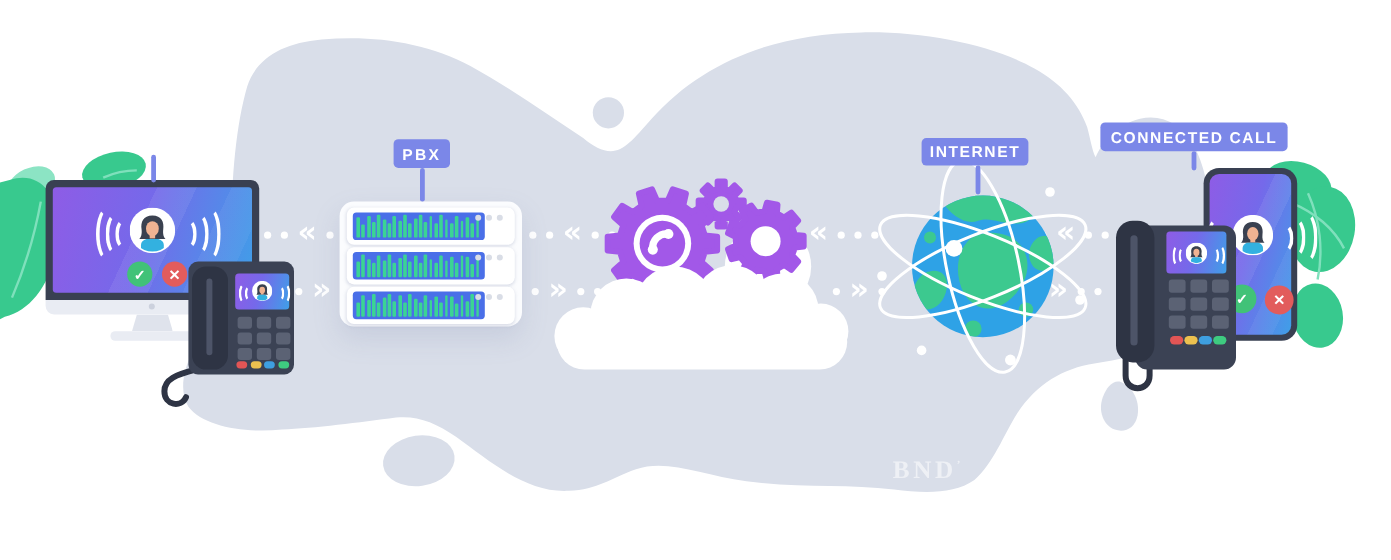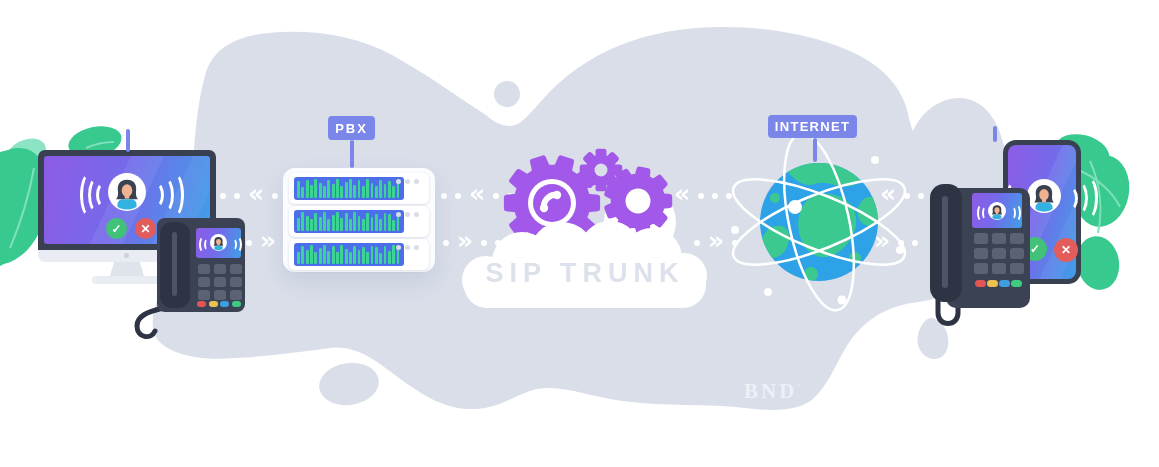--- a/index.html
+++ b/index.html
@@ -299,21 +299,20 @@
     <g>
       <circle cx="31" cy="145" r="24" fill="#fff"></circle>
       <circle cx="67" cy="127" r="30" fill="#fff"></circle>
       <circle cx="107" cy="120" r="33" fill="#fff"></circle>
       <circle cx="155" cy="117" r="31" fill="#fff"></circle>
       <circle cx="197" cy="123" r="30" fill="#fff"></circle>
       <circle cx="229" cy="141" r="23" fill="#fff"></circle>
       <rect x="9" y="127" width="242" height="46" rx="23" fill="#fff"></rect>
     </g>
   </svg>
-  <div class="abs sip-text">SIP TRUNK</div>
 
   <svg class="abs" style="left:715px;top:128px;z-index:3" width="215" height="205" viewBox="0 0 215 205">
     <circle cx="104" cy="94" r="59" fill="#2ea2e6"></circle>
     <clipPath id="globeclip">
         <circle cx="104" cy="94" r="59"></circle>
       </clipPath>
     <g clip-path="url(#globeclip)" fill="#3cc98f">
       <path d="M70,40 C85,28 120,26 140,38 C150,44 148,56 136,58 C120,60 112,52 100,56 C90,60 78,52 70,40 Z"></path>
       <path d="M95,70 C110,62 130,66 138,80 C146,96 138,112 126,122 C112,134 96,130 88,116 C80,100 82,80 95,70 Z"></path>
       <path d="M55,100 C66,94 76,100 74,112 C72,126 60,134 50,128 C42,122 46,106 55,100 Z"></path>
@@ -437,18 +436,21 @@
   <div class="pole" style="left:126px;top:129px;height:23px"></div>
   <div class="pole" style="left:350px;top:140px;height:28px"></div>
   <div class="badge" style="left:328px;top:116px;width:47px;height:24px;letter-spacing:2px">
     <span>PBX</span>
   </div>
   <div class="pole" style="left:813px;top:138px;height:24px"></div>
   <div class="badge" style="left:768px;top:115px;width:89px;height:23px">
     <span>INTERNET</span>
   </div>
   <div class="pole" style="left:993px;top:126px;height:16px"></div>
+  <div class="badge" style="left:917px;top:102px;width:156px;height:24px">
+    <span>CONNECTED CALL</span>
+  </div>
 
   <div class="abs watermark">
     <span>BND</span><sup>’</sup>
   </div>
 
 </div>
 
 </body></html>

